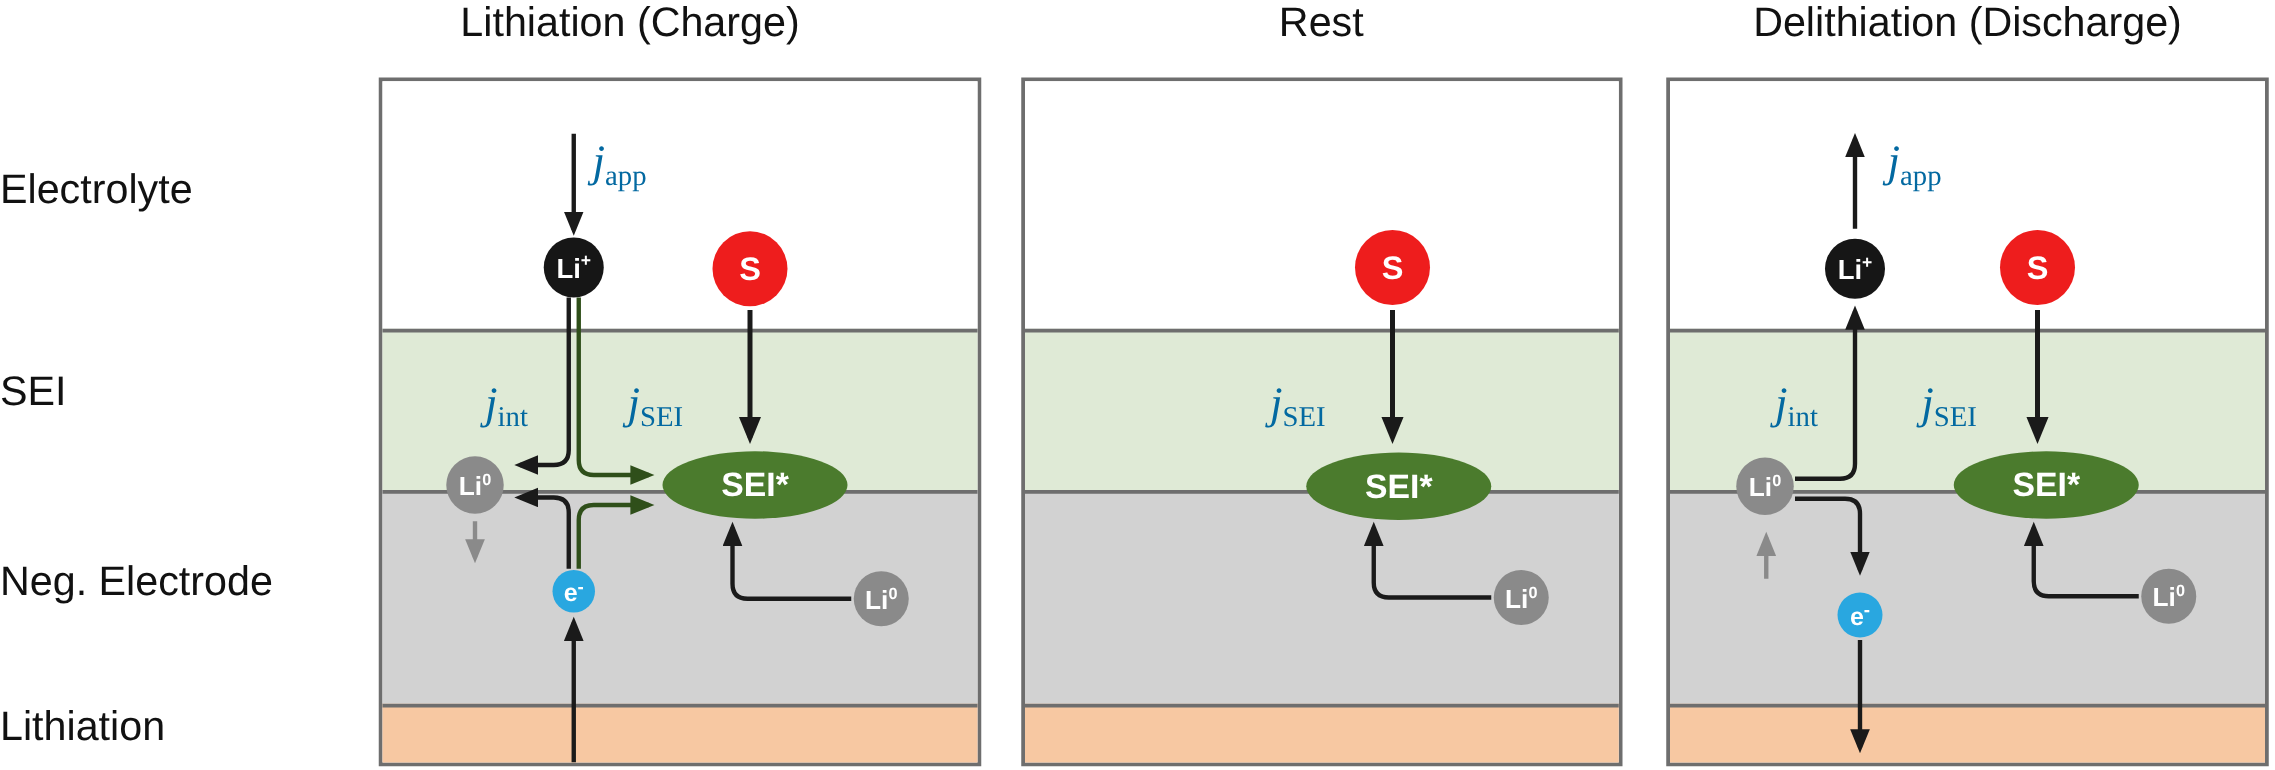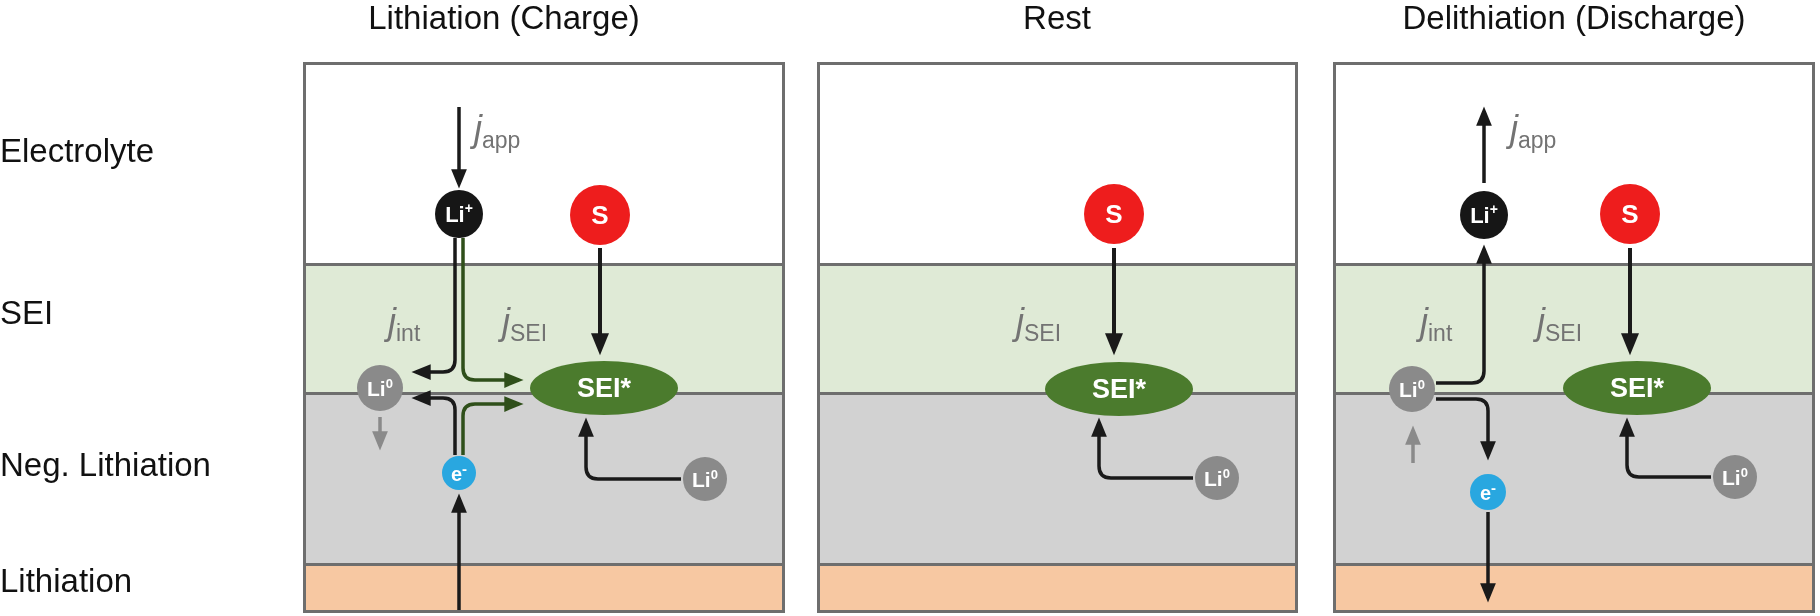--- a/index.html
+++ b/index.html
@@ -9,34 +9,34 @@
           line-height:40px;white-space:nowrap;color:#111;}
   .ptitle{position:absolute;top:-2px;font-size:33px;line-height:40px;white-space:nowrap;
           transform:translateX(-50%);color:#111;}
   .panel{position:absolute;top:62px;height:545px;border:3px solid #6e6e6e;background:#fff;}
   .layer{width:100%;}
   .lay-electrolyte{height:198px;background:#ffffff;}
   .lay-sei{height:126px;background:#dfead6;border-top:3px solid #6e6e6e;}
   .lay-electrode{height:168px;background:#d2d2d2;border-top:3px solid #6e6e6e;}
   .lay-collector{height:44px;background:#f7c8a2;border-top:3px solid #6e6e6e;}
   .panel svg{position:absolute;left:0;top:0;}
-  .jlabel{position:absolute;white-space:nowrap;font-size:34px;line-height:40px;color:#737373;}
+  .jlabel{position:absolute;white-space:nowrap;font-size:34px;line-height:40px;color:#0369a1;font-family:Liberation Serif, serif;}
   .jlabel i{font-style:italic;font-size:36px;}
   .jlabel sub{font-size:23px;vertical-align:-7px;line-height:0;}
   .ctext{fill:#ffffff;font-weight:bold;text-anchor:middle;font-family:"Liberation Sans",sans-serif;}
   path.arrow{fill:none;}
 </style>
 </head>
 <body>
 
 <div id="fig">
 
   <div class="rowlab" style="top:131px">Electrolyte</div>
   <div class="rowlab" style="top:293px">SEI</div>
-  <div class="rowlab" style="top:445px">Neg. Lithiation</div>
+  <div class="rowlab" style="top:445px">Neg. Electrode</div>
   <div class="rowlab" style="top:561px">Lithiation</div>
 
   <div class="ptitle" style="left:504px">Lithiation (Charge)</div>
   <div class="ptitle" style="left:1057px">Rest</div>
   <div class="ptitle" style="left:1574px">Delithiation (Discharge)</div>
 
   <div class="panel" style="left:303px;width:476px">
     <div class="layer lay-electrolyte"></div>
     <div class="layer lay-sei"></div>
     <div class="layer lay-electrode"></div>

